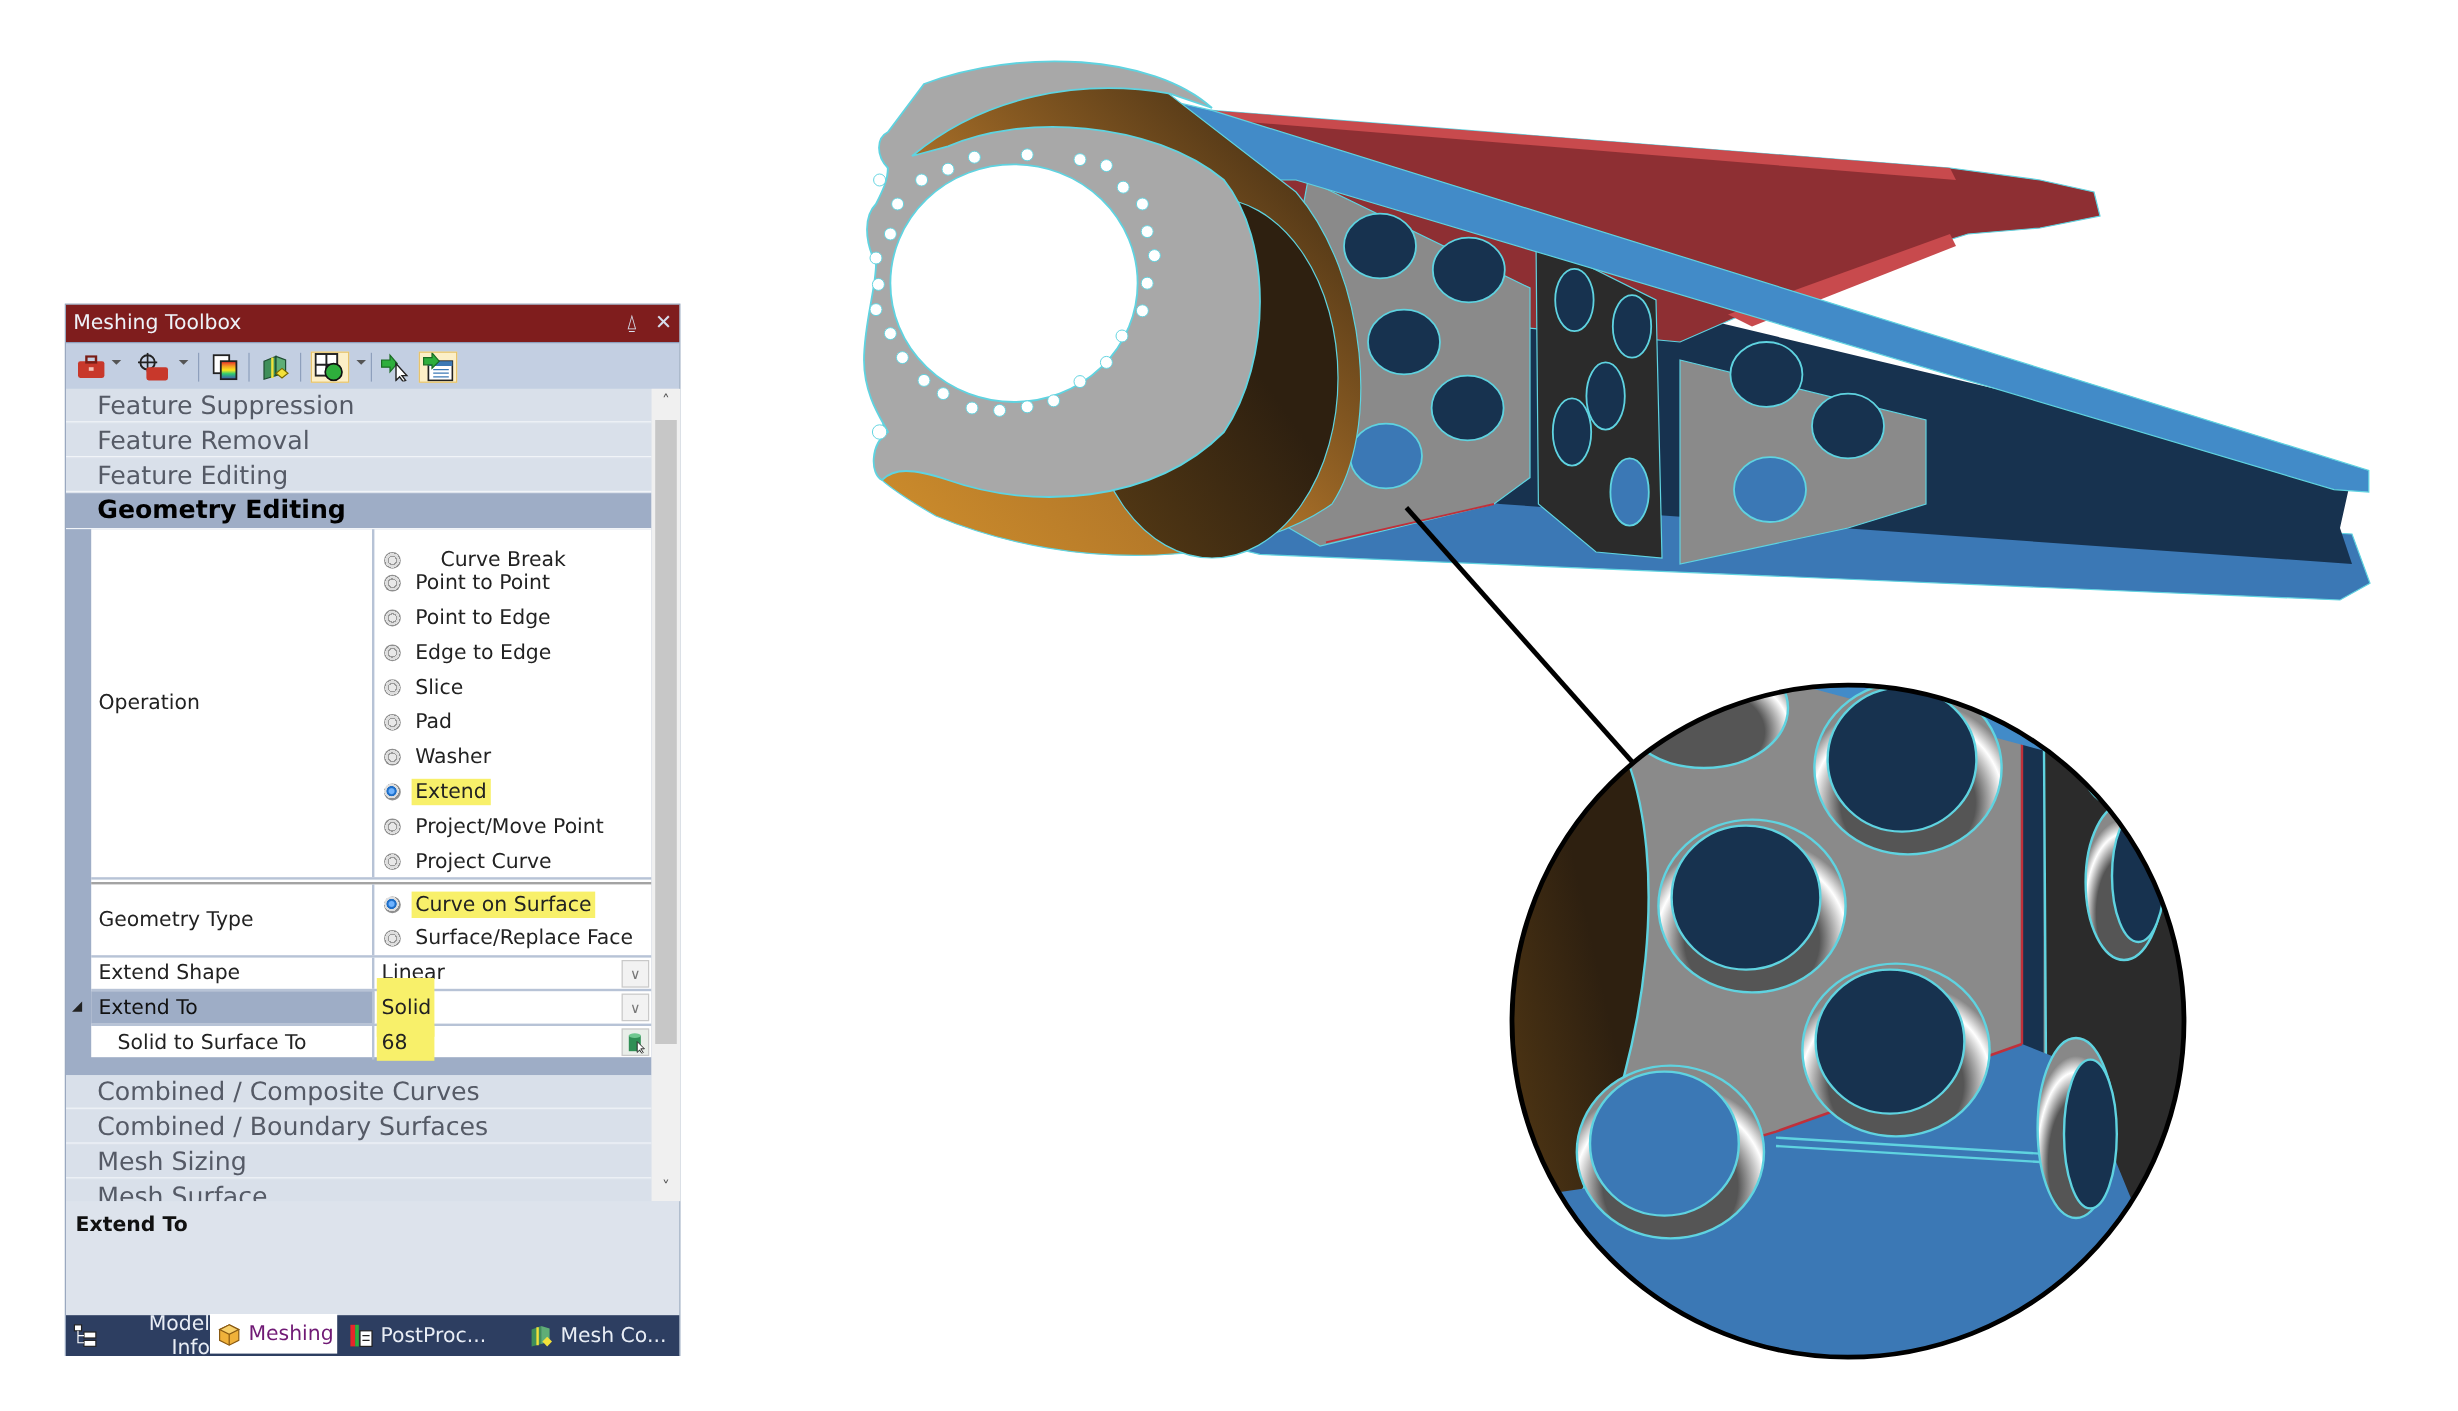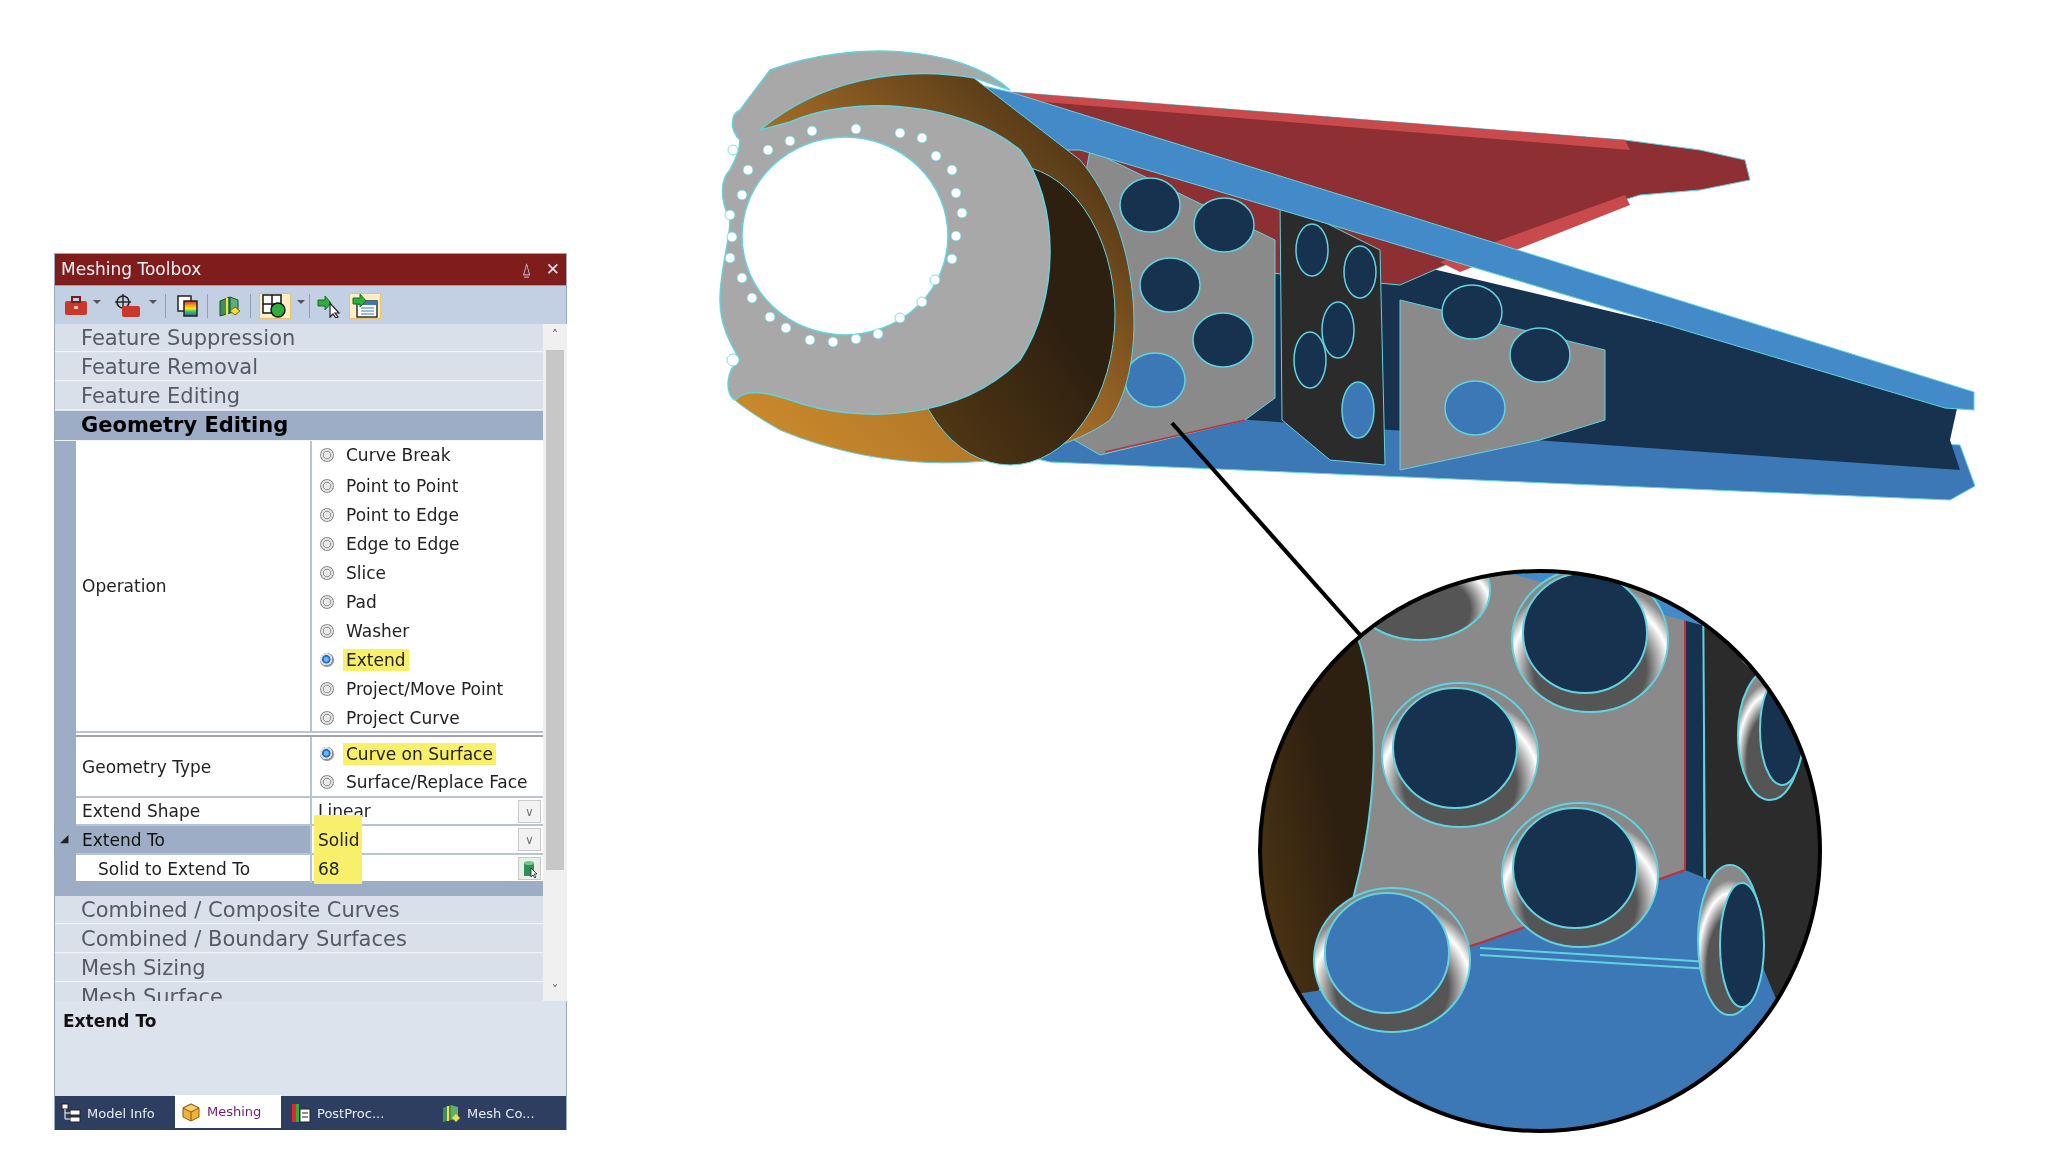--- a/index.html
+++ b/index.html
@@ -26,21 +26,21 @@
   .radio .dot.on { background:radial-gradient(circle at 45% 45%, #6fb3ff 0 2px, #1f6fc8 3px 4px, #dedede 4.5px 6px, #8f8f8f 6px 7px); }
   .radio .txt { padding:1px 3px; margin-left:-3px; }
   .hl { background:#f8f06a; }
   .ddbtn { position:absolute; right:2px; top:2px; width:23px; height:23px; border:1px solid #c9c9c9; background:#f2f2f2; box-sizing:border-box; display:flex; align-items:center; justify-content:center; color:#777; font-size:12px; }
   .scroll { position:absolute; left:488px; top:70px; width:24px; height:677px; background:#f0f0f0; }
   .scroll .thumb { position:absolute; left:3px; top:26px; width:18px; height:520px; background:#c7c7c7; }
   .scroll .arr { position:absolute; left:0; width:24px; height:22px; text-align:center; font-size:13px; color:#555; line-height:22px; }
   .desc { position:absolute; left:0; top:747px; width:100%; height:95px; background:#dde3ec; }
   .desc .t { position:absolute; left:8px; top:10px; font-size:17px; font-weight:bold; color:#111; }
   .tabs { position:absolute; left:0; top:842px; width:100%; height:34px; background:#2d3e61; }
-  .tab { position:absolute; top:0; height:34px; display:flex; align-items:center; color:#e8edf5; font-size:13px;text-align:right; }
+  .tab { position:absolute; top:0; height:34px; display:flex; align-items:center; color:#e8edf5; font-size:17px;text-align:right; }
   .tab.active { background:#ffffff; color:#701a75; top:-1px; height:33px; }
   .tab .ic { width:20px; height:20px; margin:0 6px 0 6px; }
   #scene { position:absolute; left:0; top:0; }
 </style>
 </head>
 <body>
 
 <svg id="scene" width="2048" height="1176" viewBox="0 0 2048 1176" xmlns="http://www.w3.org/2000/svg">
   <defs>
     <linearGradient id="gOrange" x1="0" y1="1" x2="1" y2="0">
@@ -264,21 +264,21 @@
     <div class="cat" style="top:29px;">Feature Removal</div>
     <div class="cat" style="top:58px;">Feature Editing</div>
     <div class="cat open" style="top:87px;height:30px;">Geometry Editing</div>
 
     <div style="position:absolute;left:0;top:117px;width:488px;height:455px;background:#9eadc6;"></div>
     <div class="grid" style="top:117px;height:440px;">
 
       <div class="grid-row" style="top:0;height:292px;">
         <div class="lbl">Operation</div>
         <div class="val">
-          <div class="radio" style="top:0;">
+          <div class="radio" style="top:12px;gap:21px;">
               <span class="dot"></span>
               <span class="txt">Curve Break</span>
             </div>
           <div class="radio" style="top:31px;">
               <span class="dot"></span>
               <span class="txt">Point to Point</span>
             </div>
           <div class="radio" style="top:60px;">
               <span class="dot"></span>
               <span class="txt">Point to Edge</span>
@@ -338,21 +338,21 @@
 
       <div class="grid-row sel" style="top:385px;height:29px;">
         <div class="lbl" style="padding-left:6px;">Extend To</div>
         <div class="val" style="display:flex;align-items:center;">
           <span class="hl" style="padding:12px 4px;width:40px;height:25px;display:flex;align-items:center;">Solid</span>
           <span class="ddbtn">∨</span>
         </div>
       </div>
 
       <div class="grid-row" style="top:414px;height:28px;border-bottom:none;">
-        <div class="lbl" style="padding-left:22px;">Solid to Extend To</div>
+        <div class="lbl" style="padding-left:22px;">Solid to Surface To</div>
         <div class="val" style="display:flex;align-items:center;">
           <span class="hl" style="padding:2px 4px;width:40px;height:25px;display:flex;align-items:center;">68</span>
           <span class="ddbtn" style="background:#e9eee9;">
             <svg width="16" height="18">
                 <rect x="2" y="3" width="10" height="13" fill="#2f8f55"></rect>
                 <ellipse cx="7" cy="3" rx="5" ry="2" fill="#6fc890"></ellipse>
                 <polygon points="9,8 9,17 11,15 13,18 14,17 12,14 15,14" fill="#fff" stroke="#222" stroke-width="0.8"></polygon>
               </svg>
           </span>
         </div>

